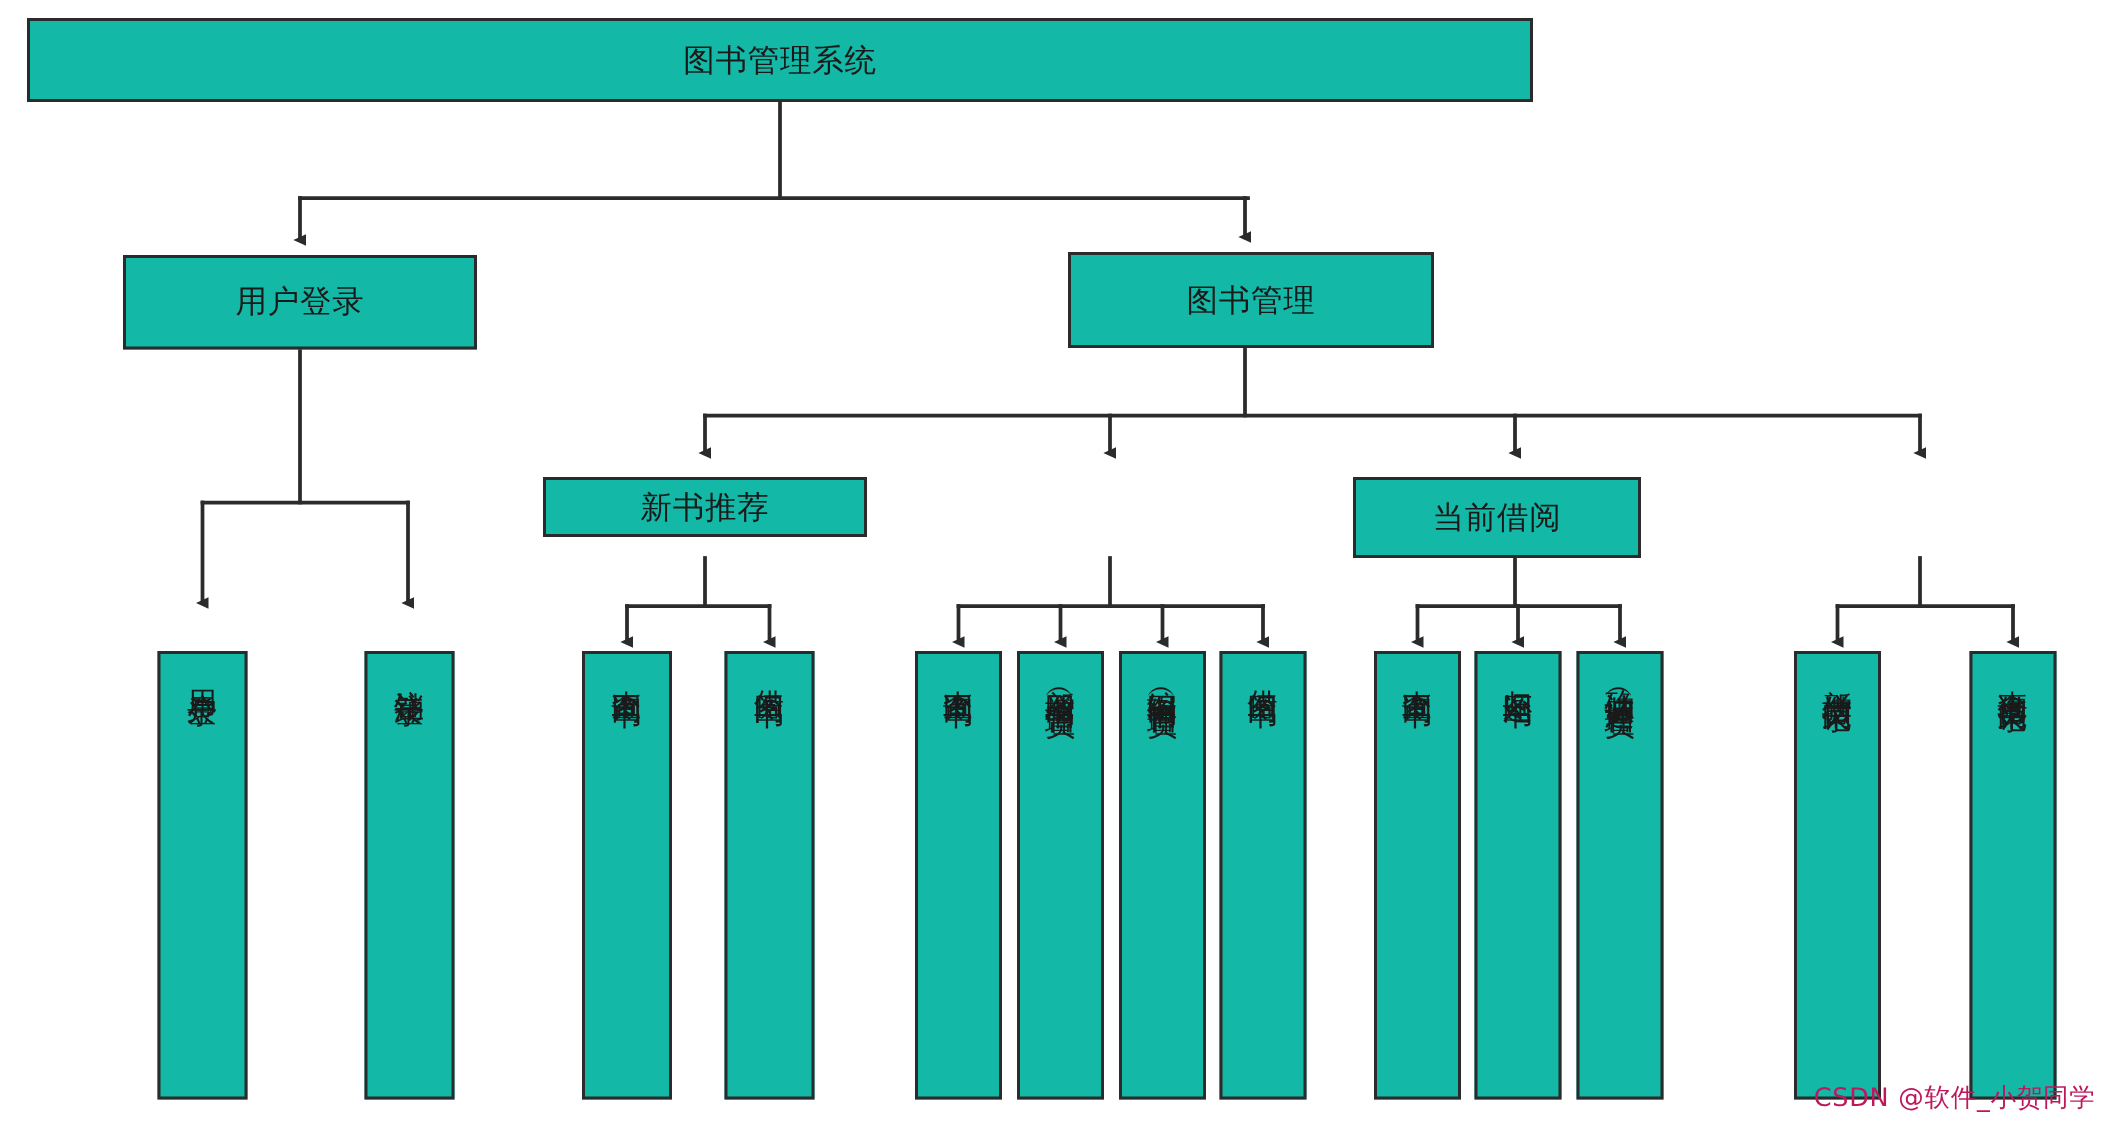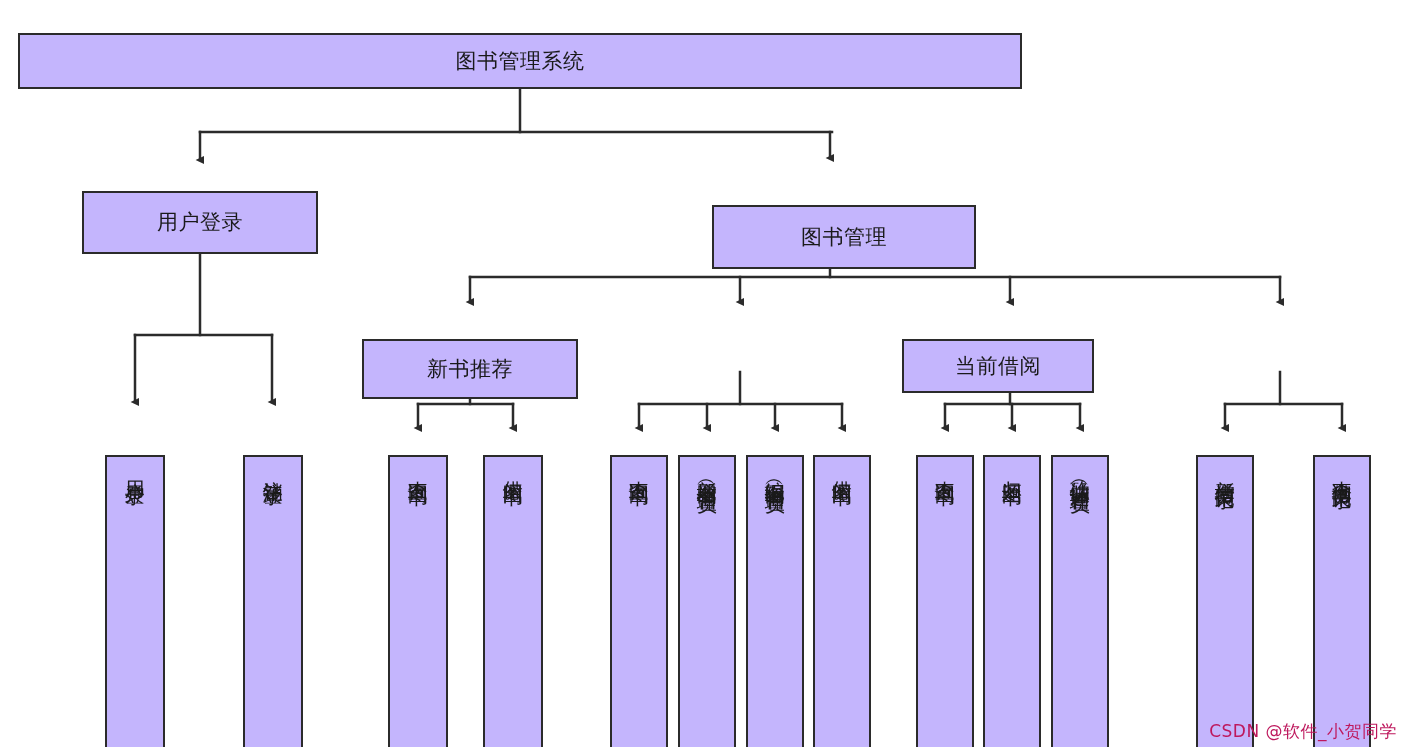--- a/index.html
+++ b/index.html
@@ -23,27 +23,26 @@
     position: absolute;
     left: 0;
     top: 0;
     width: 1405px;
     height: 747px;
     display: block;
   }
   .node-box {
     position: absolute;
     box-sizing: border-box;
-    background: #c4b5fd;
+    background: #14b8a6;
     border: 2.5px solid #2b2b2b;
     display: flex;
     align-items: center;
     justify-content: center;
     overflow: hidden;
-    margin-top: 21px;
   }
   .node-label {
     font-size: 21px;
     color: #1a1a1a;
     line-height: 1.15;
     letter-spacing: 0.5px;
     white-space: nowrap;
   }
   .node-box.vertical {
     align-items: flex-start;
@@ -125,25 +124,25 @@
     </g>
   </svg>
 
   <div class="node-box" style="left:18px; top:12px; width:1004px; height:56px;">
     <span class="node-label">图书管理系统</span>
   </div>
 
   <div class="node-box" style="left:82px; top:170px; width:236px; height:63px;">
     <span class="node-label">用户登录</span>
   </div>
-  <div class="node-box" style="left:712px; top:184px; width:264px; height:64px;">
+  <div class="node-box" style="left:712px; top:168px; width:244px; height:64px;">
     <span class="node-label">图书管理</span>
   </div>
 
-  <div class="node-box" style="left:362px; top:318px; width:216px; height:60px;">
+  <div class="node-box" style="left:362px; top:318px; width:216px; height:40px;">
     <span class="node-label">新书推荐</span>
   </div>
   <div class="node-box" style="left:902px; top:318px; width:192px; height:54px;">
     <span class="node-label">当前借阅</span>
   </div>
 
   <div class="node-box vertical" style="left:105px; top:434px; width:60px; height:299px;">
     <span class="node-label">用户登录</span>
   </div>
   <div class="node-box vertical" style="left:243px; top:434px; width:60px; height:299px;">

